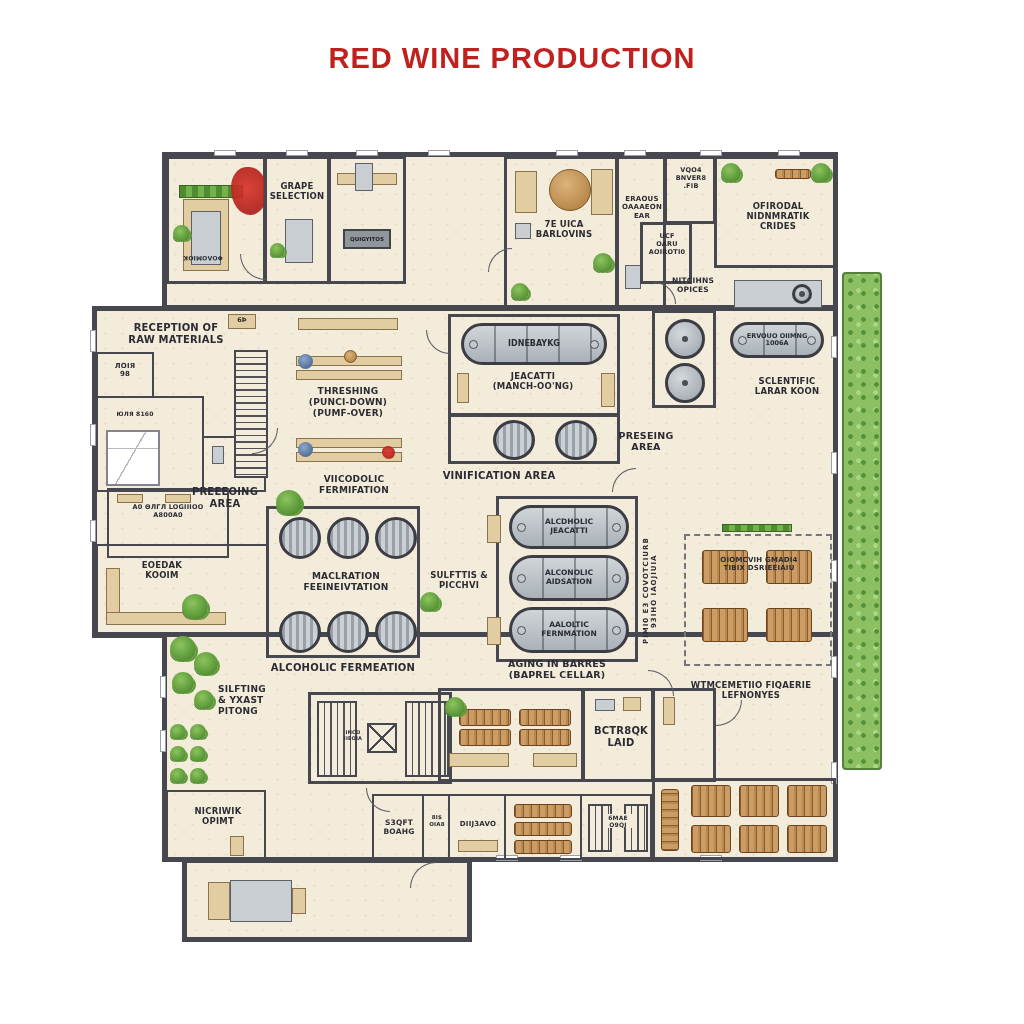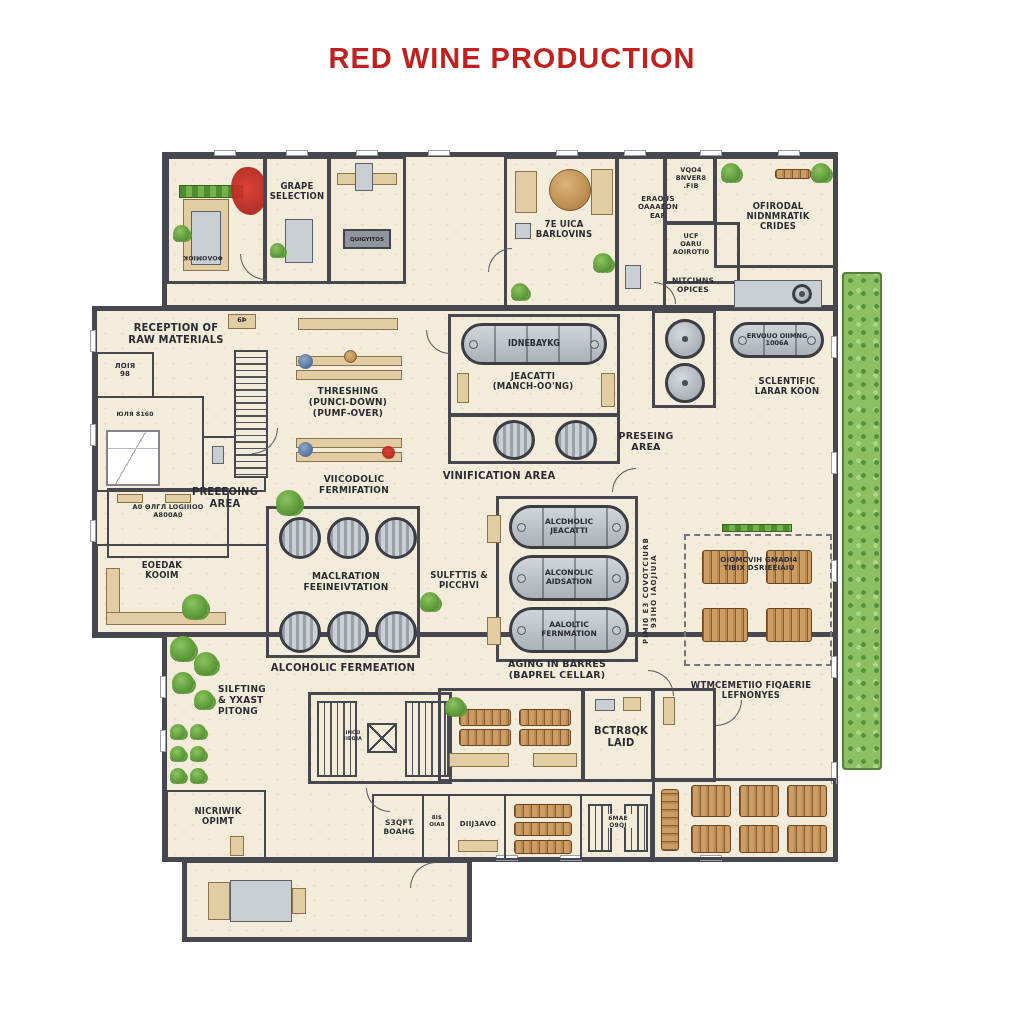--- a/index.html
+++ b/index.html
@@ -139,32 +139,32 @@
       <div class="furn" style="left:8px;top:12px;width:22px;height:42px"></div>
       <div class="furn" style="left:84px;top:10px;width:22px;height:46px"></div>
       <div class="furnG" style="left:8px;top:64px;width:16px;height:16px"></div>
       <div class="plant" style="left:4px;top:124px;width:18px;height:18px"></div>
       <div class="plant" style="left:86px;top:94px;width:20px;height:20px"></div>
       <div class="lbl" style="left:14px;top:60px;width:86px;font-size:8.5px">7E UICA
 BARLOVINS</div>
     </div>
 
     <div class="room" style="left:616px;top:156px;width:50px;height:154px">
-      <div class="lbl" style="left:18px;top:36px;width:42px;font-size:7px">ERAOUS
+      <div class="lbl" style="left:2px;top:36px;width:42px;font-size:7px">ERAOUS
 OAAAEON
 EAR</div>
       <div class="furnG" style="left:6px;top:106px;width:16px;height:24px"></div>
     </div>
 
     <div class="room" style="left:664px;top:156px;width:52px;height:68px">
       <div class="lbl" style="left:3px;top:8px;width:42px;font-size:6.5px">VQO4
 BNVER8
 .FIB</div>
     </div>
-    <div class="room" style="left:664px;top:222px;width:76px;height:62px">
+    <div class="room" style="left:640px;top:222px;width:52px;height:62px">
       <div class="lbl" style="left:3px;top:8px;width:42px;font-size:6.5px">UCF
 OARU
 AOIROTI0</div>
     </div>
 
     <div class="room" style="left:714px;top:156px;width:122px;height:112px">
       <div class="barrels" style="left:58px;top:10px;width:36px;height:10px"></div>
       <div class="plant" style="left:4px;top:4px;width:20px;height:20px"></div>
       <div class="plant" style="left:94px;top:4px;width:20px;height:20px"></div>
       <div class="lbl" style="left:22px;top:42px;width:78px;font-size:8.5px">OFIRODAL

